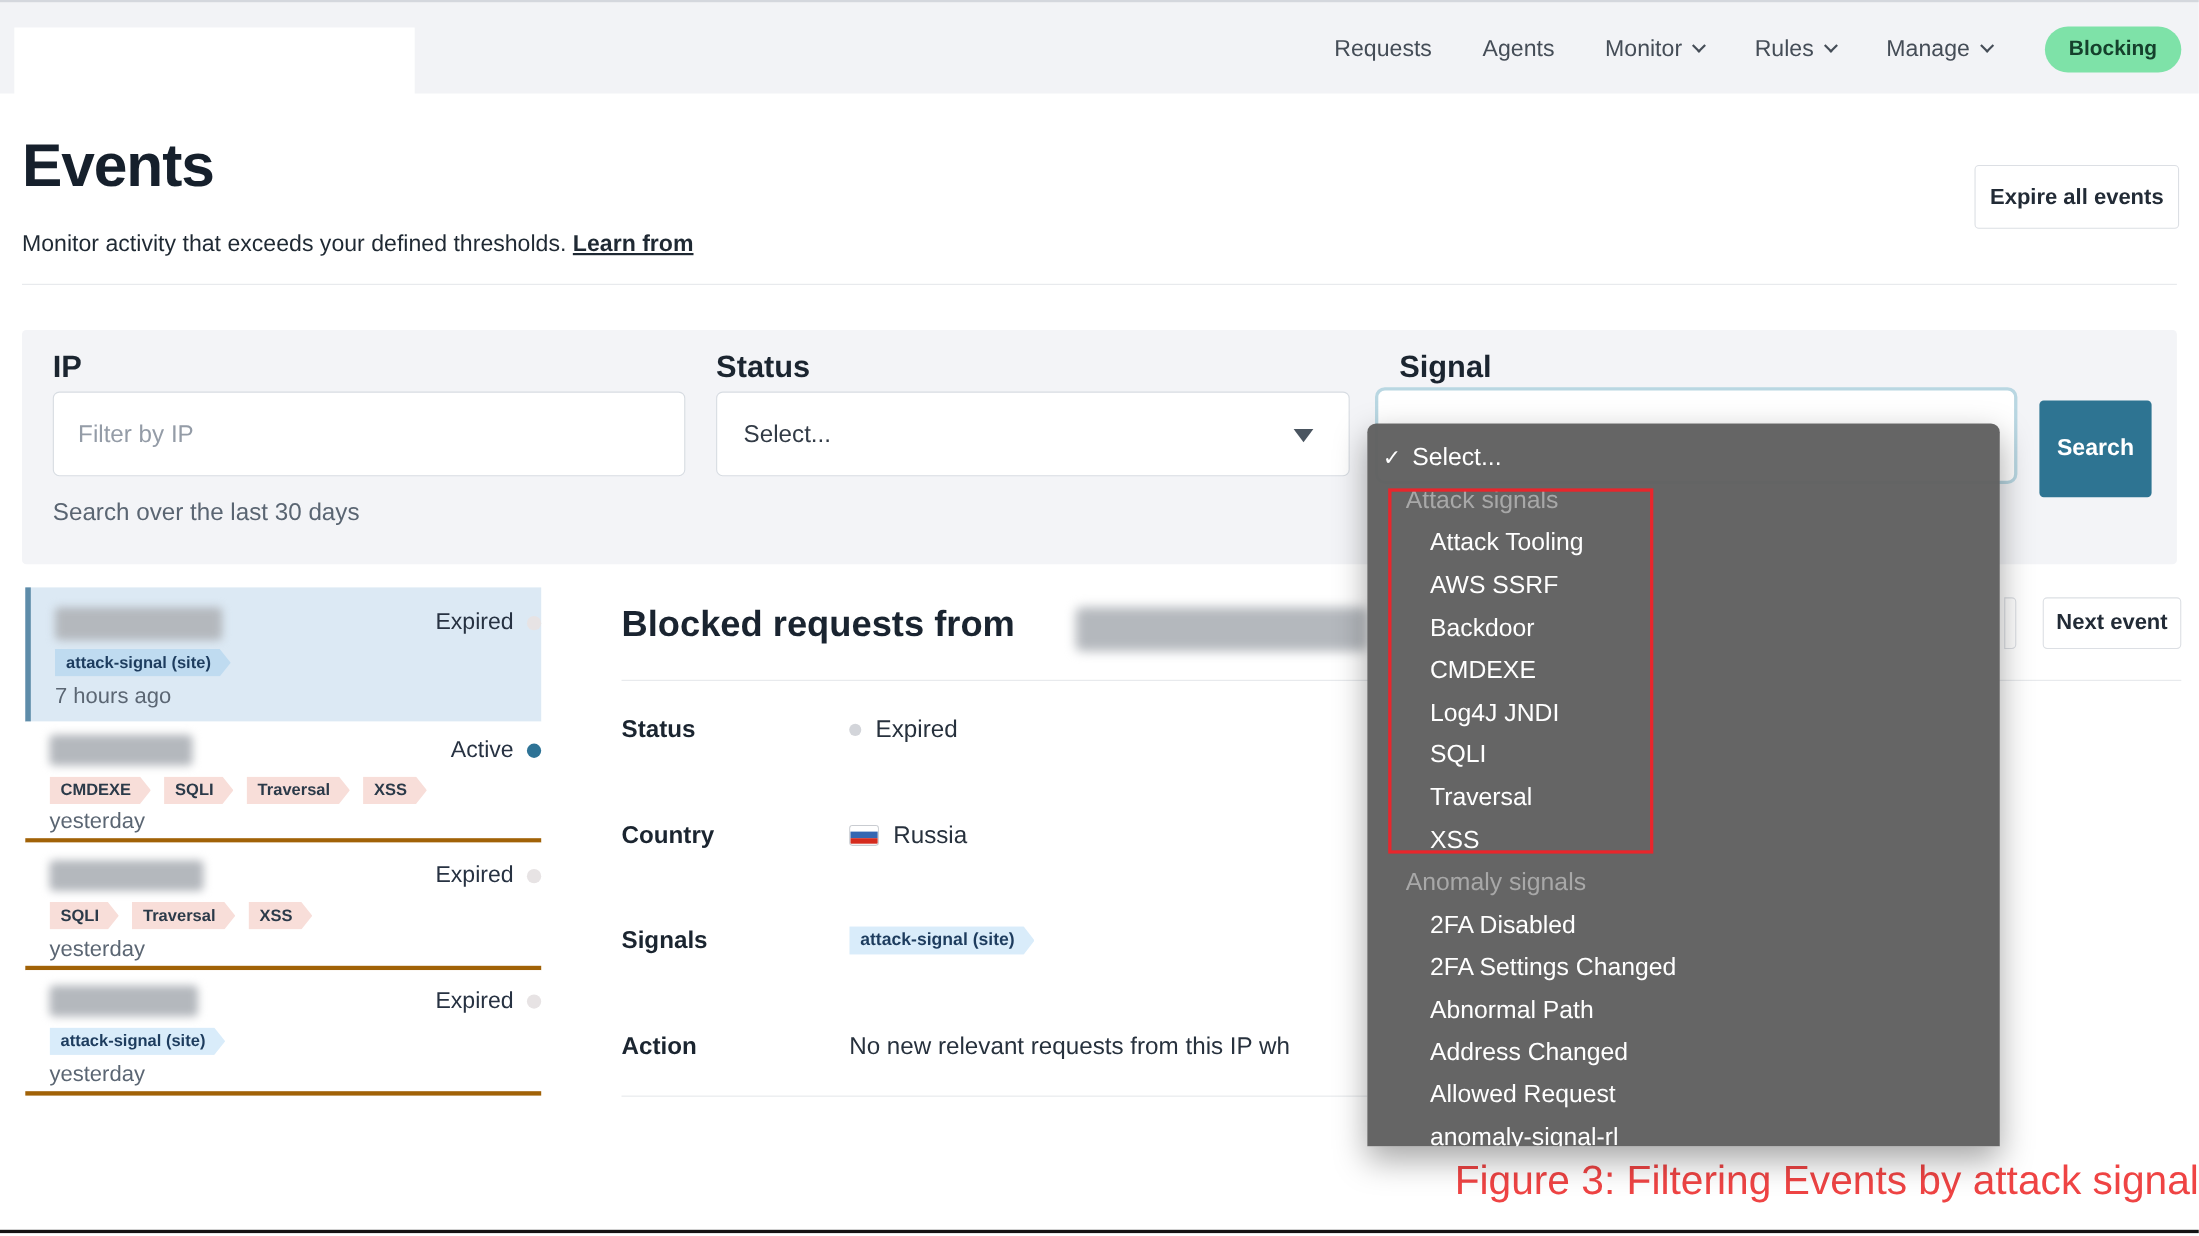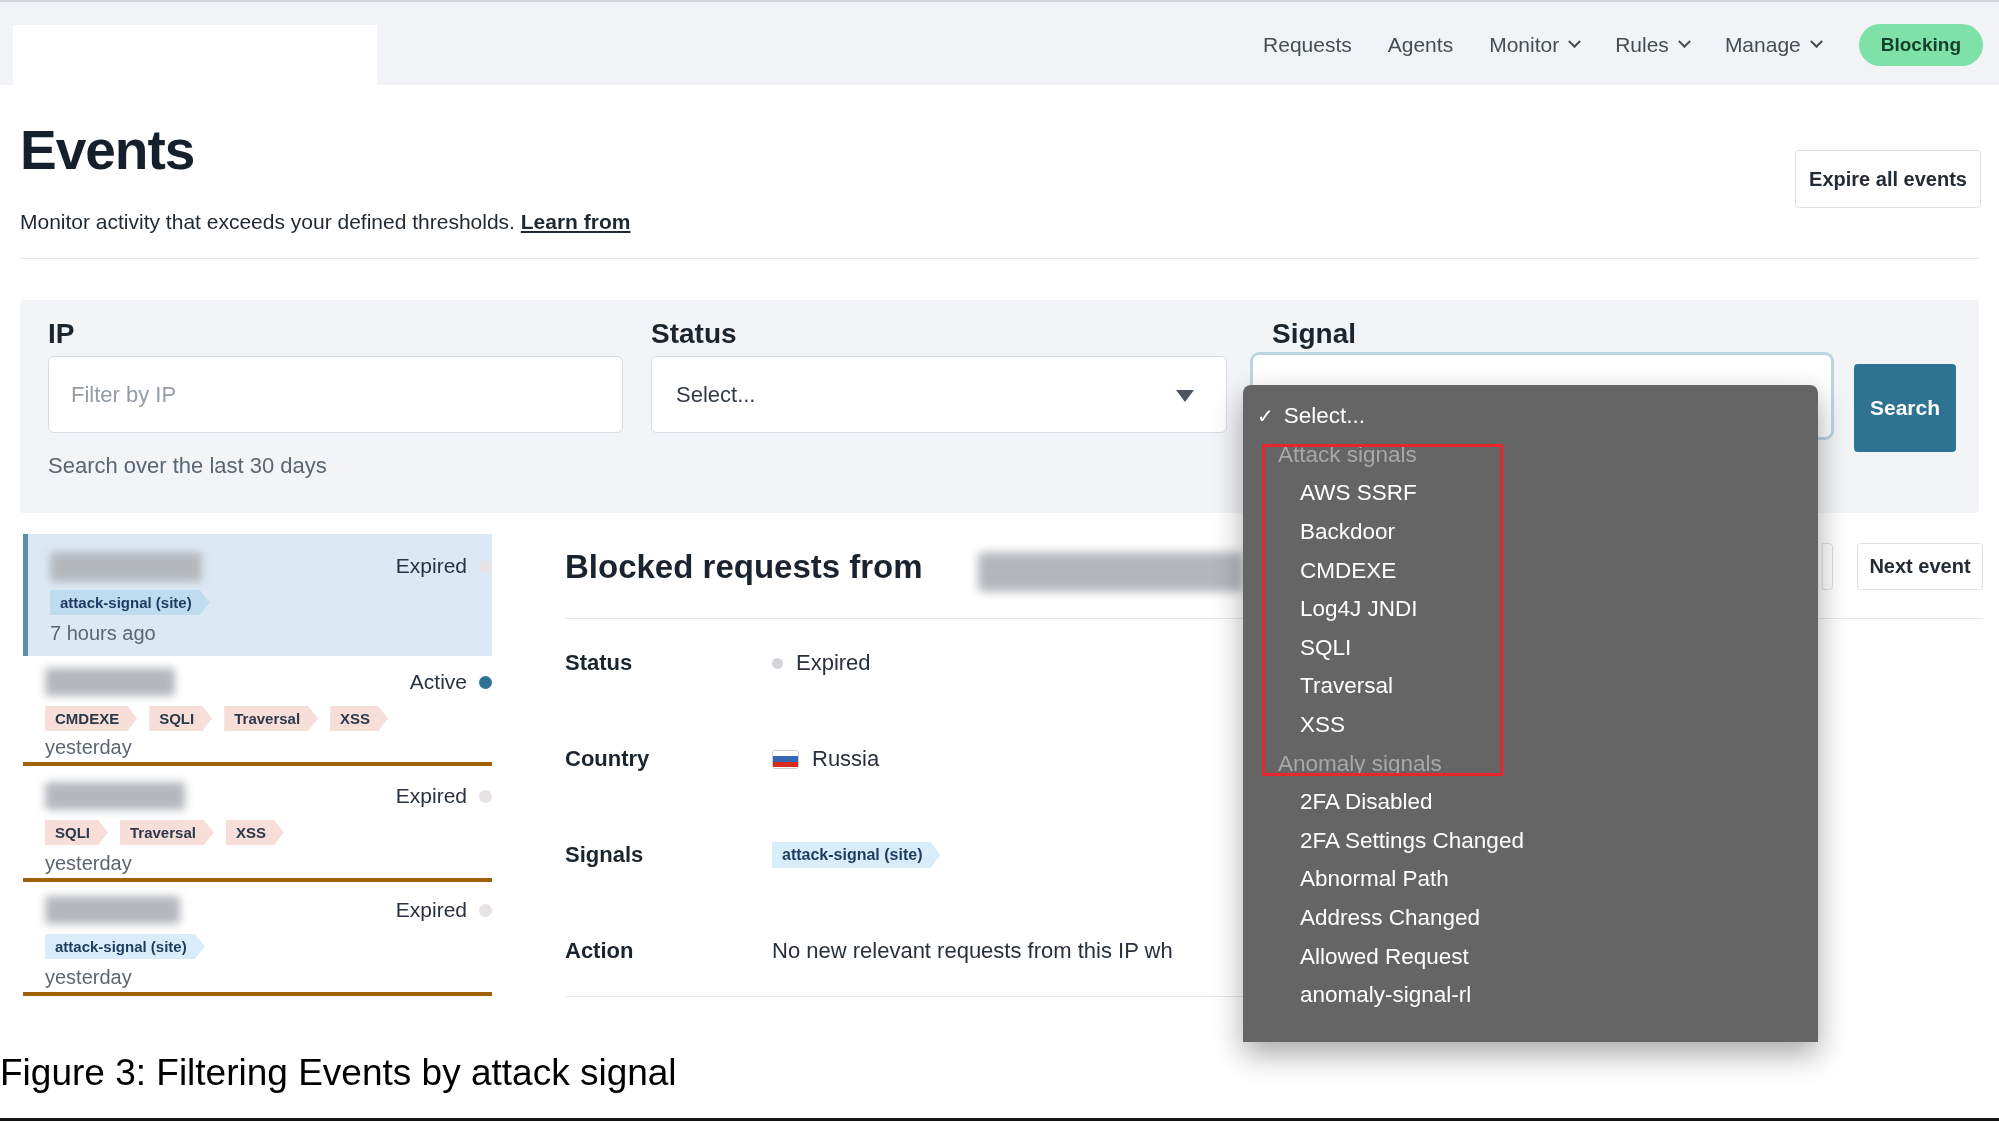--- a/index.html
+++ b/index.html
@@ -2,21 +2,21 @@
 <html><head>
 <meta charset="utf-8">
 <style>
   * { margin:0; padding:0; box-sizing:border-box; }
   html,body { width:1999px; height:1124px; background:#ffffff; font-family:"Liberation Sans", sans-serif; }
   .page { position:relative; width:1999px; height:1124px; overflow:hidden; background:#ffffff; }
 
   
   .topbar { position:absolute; left:0; top:0; width:1999px; height:85px; background:#f2f3f6; border-top:2px solid #d4d7dd; }
   .logo-box { position:absolute; left:13px; top:23px; width:364px; height:76px; background:#ffffff; }
-  .nav { position:absolute; right:16px; top:0; height:85px; display:flex; align-items:center; gap:36px; }
+  .nav { position:absolute; right:16px; top:0; height:85px; display:flex; align-items:center; gap:46px; }
   .nav-item { display:flex; align-items:center; gap:11px; font-size:21px; color:#454d57; cursor:pointer; }
   .chev { width:9px; height:9px; border-right:2px solid #454d57; border-bottom:2px solid #454d57; transform:rotate(45deg) translate(-2px,-2px); display:inline-block; }
   .badge { background:#7ee2a8; color:#15402c; font-weight:bold; font-size:19px; padding:10px 22px; border-radius:999px; margin-left:2px; }
 
   
   .title { position:absolute; left:20px; top:118px; font-size:55px; font-weight:bold; color:#16202c; letter-spacing:-1px; }
   .subtitle { position:absolute; left:20px; top:210px; font-size:21px; color:#1f2933; }
   .subtitle a { color:#1f2933; font-weight:bold; text-decoration:underline; cursor:pointer; }
   .expire-btn { position:absolute; left:1795px; top:150px; width:186px; height:58px; background:#fff; border:1px solid #dcdfe4; border-radius:4px; font-size:20px; font-weight:bold; color:#222b36; display:flex; align-items:center; justify-content:center; cursor:pointer; }
   .hr1 { position:absolute; left:20px; top:258px; width:1959px; height:1px; background:#e6e8ec; }
@@ -66,21 +66,21 @@
   
   .dropdown { position:absolute; left:1243px; top:385px; width:575px; height:657px; background:rgba(96,96,96,0.97); border-radius:8px 8px 0 0; z-index:50; box-shadow:0 12px 30px rgba(0,0,0,0.35); padding-top:12px; overflow:hidden; }
   .drow { height:38.6px; display:flex; align-items:center; font-size:22.5px; color:#ffffff; cursor:pointer; }
   .drow.selected { padding-left:14px; }
   .drow.selected .check { margin-right:10px; font-size:20px; }
   .drow.group { padding-left:35px; color:#a8a8a8; cursor:default; }
   .drow.item { padding-left:57px; }
   .red-rect { position:absolute; left:1262px; top:444px; width:241px; height:332px; border:3px solid #e8262c; z-index:60; pointer-events:none; }
 
   
-  .caption { position:absolute; left:0; top:1052px; width:100%; text-align:left; font-size:37px; color:#000000; }
+  .caption { position:absolute; left:0; top:1052px; width:100%; text-align:right; font-size:37px; color:#ef4444; }
   .bottom-rule { position:absolute; left:0; top:1118px; width:100%; height:3px; background:#151515; }
 </style>
 </head>
 <body>
 
 <div class="page">
 
   <div class="topbar">
     <div class="logo-box"></div>
     <div class="nav">
@@ -208,20 +208,21 @@
     <span class="action-txt">No new relevant requests from this IP wh</span>
   </div>
   <div class="hr3"></div>
 
   <div class="dropdown">
     <div class="drow selected">
         <span class="check">✓</span>
         <span>Select...</span>
       </div>
     <div class="drow group">Attack signals</div>
+    <div class="drow item">Attack Tooling</div>
     <div class="drow item">AWS SSRF</div>
     <div class="drow item">Backdoor</div>
     <div class="drow item">CMDEXE</div>
     <div class="drow item">Log4J JNDI</div>
     <div class="drow item">SQLI</div>
     <div class="drow item">Traversal</div>
     <div class="drow item">XSS</div>
     <div class="drow group">Anomaly signals</div>
     <div class="drow item">2FA Disabled</div>
     <div class="drow item">2FA Settings Changed</div>

